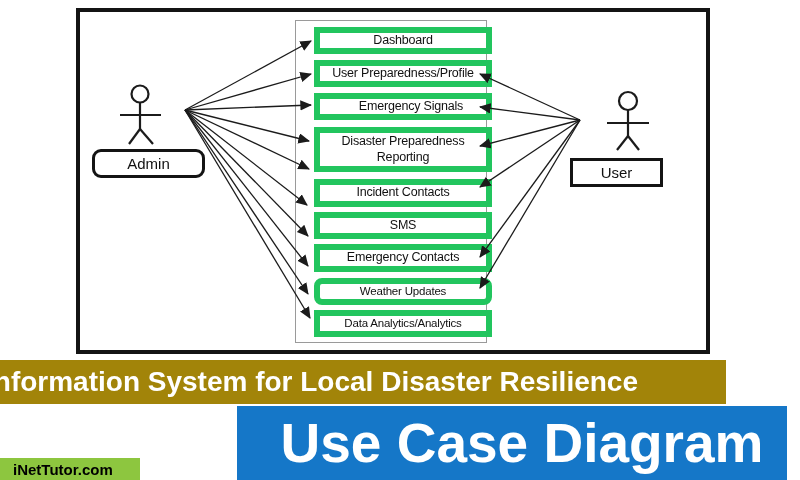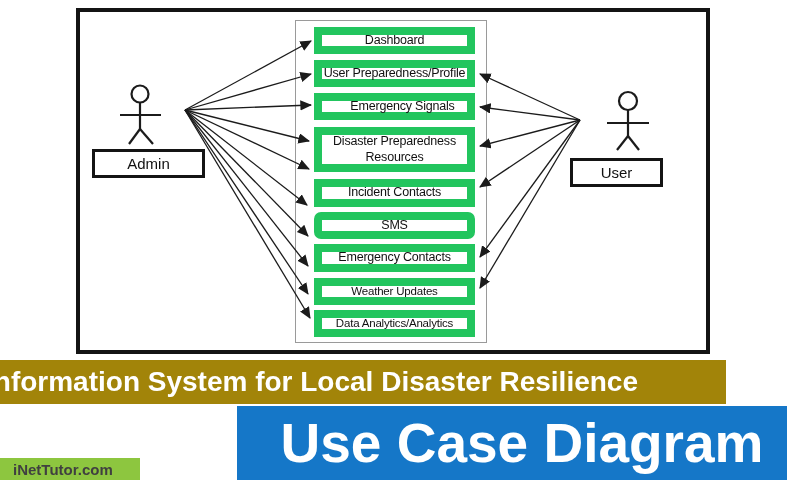--- a/index.html
+++ b/index.html
@@ -13,43 +13,43 @@
   
   #frame{
     left:76px;top:8px;width:634px;height:346px;
     border:4px solid #141414;background:#ffffff;
   }
   #boundary{
     left:295px;top:20px;width:192px;height:323px;
     border:1.5px solid #9a9a9a;background:#ffffff;
   }
   .uc{
-    left:314px;width:161px;
-    border:8px solid #22c55e;background:#ffffff;
+    left:314px;width:178px;
+    border:6px solid #22c55e;background:#ffffff;
     display:flex;align-items:center;justify-content:center;text-align:center;
     font-size:12.5px;color:#111;letter-spacing:-0.2px;line-height:1.25;
     z-index:3;
   }
   .uc-sm{font-size:11.5px;}
   #uc1{top:27px;height:27px;}
   #uc2{top:60px;height:27px;}
   #uc3{top:93px;height:27px;padding-left:16px;}
   #uc4{top:127px;height:45px;}
   #uc5{top:179px;height:28px;}
-  #uc6{top:212px;height:27px;border-radius:7px;}
+  #uc6{top:212px;height:27px;}
   #uc7{top:244px;height:28px;align-items:center;}
-  #uc8{top:278px;height:27px;}
+  #uc8{top:278px;height:27px;border-radius:8px;}
   #uc9{top:310px;height:27px;}
 
   .actor-label{
     border:3px solid #141414;background:#ffffff;
     display:flex;align-items:center;justify-content:center;
     font-size:15px;color:#111;z-index:3;
   }
-  #admin-box{left:92px;top:149px;width:113px;height:29px;}
+  #admin-box{left:92px;top:149px;width:113px;height:29px;border-radius:9px;}
   #user-box{left:570px;top:158px;width:93px;height:29px;}
 
   #wires{left:0;top:0;width:800px;height:360px;z-index:4;pointer-events:none;}
 
   
   #subtitle-bar{
     left:0;top:360px;width:726px;height:44px;
     overflow:hidden;white-space:nowrap;
     display:flex;align-items:center;
   }
@@ -61,40 +61,40 @@
     display:flex;align-items:center;justify-content:center;padding-left:20px;
   }
   #title-bar span{
     color:#ffffff;font-weight:bold;font-size:55px;letter-spacing:0px;
   }
   #site-badge{
     left:0;top:458px;width:140px;height:22px;
     display:flex;align-items:center;
   }
   #site-badge span{
-    color:#404040;font-weight:bold;font-size:15px;padding-left:13px;
+    color:#000000;font-weight:bold;font-size:15px;padding-left:13px;
   }
 </style>
 </head>
 <body>
 
 <div class="abs" id="frame"></div>
 <div class="abs" id="boundary"></div>
 
 <div class="abs uc" id="uc1">
     <span>Dashboard</span>
   </div>
 <div class="abs uc" id="uc2">
     <span>User Preparedness/Profile</span>
   </div>
 <div class="abs uc" id="uc3">
     <span>Emergency Signals</span>
   </div>
 <div class="abs uc" id="uc4">
-    <span>Disaster Preparedness Resources</span>
+    <span>Disaster Preparedness Reporting</span>
   </div>
 <div class="abs uc" id="uc5">
     <span>Incident Contacts</span>
   </div>
 <div class="abs uc" id="uc6">
     <span>SMS</span>
   </div>
 <div class="abs uc" id="uc7">
     <span>Emergency Contacts</span>
   </div>

